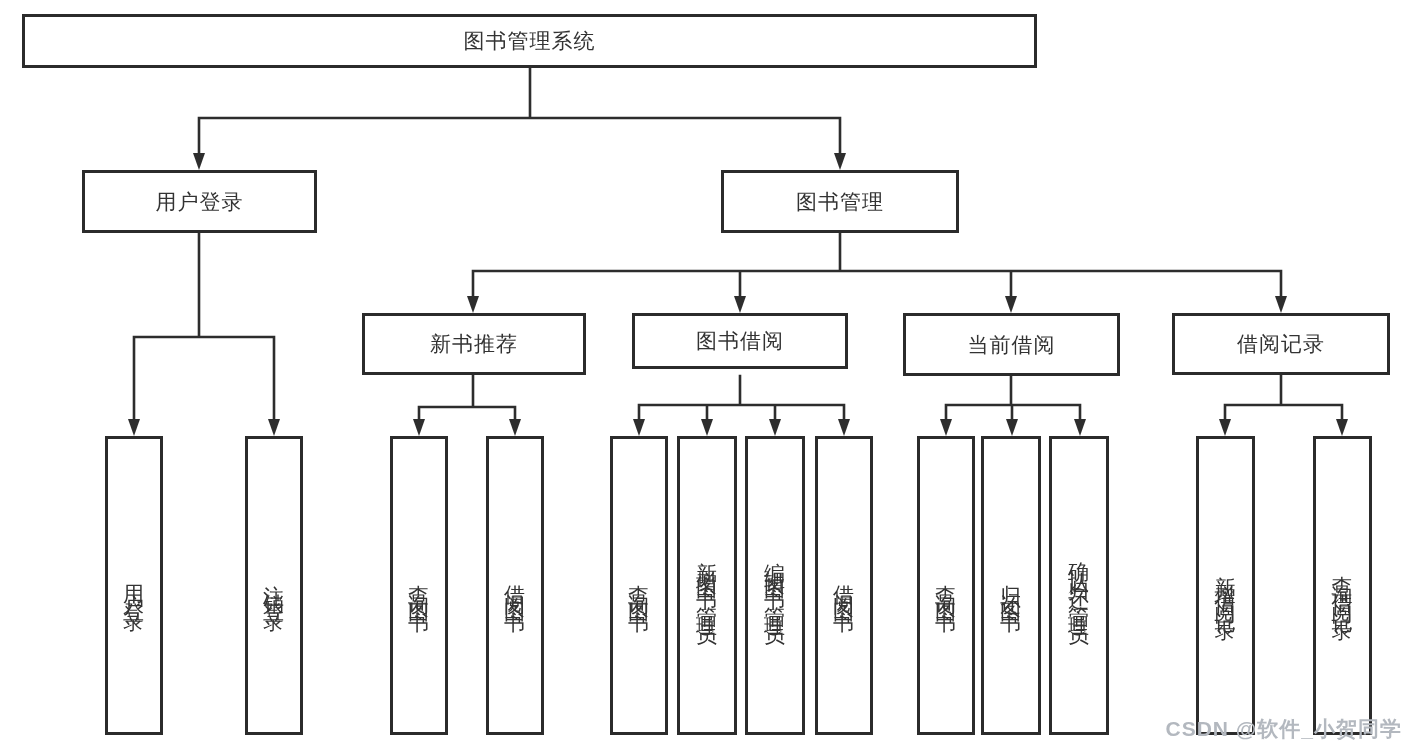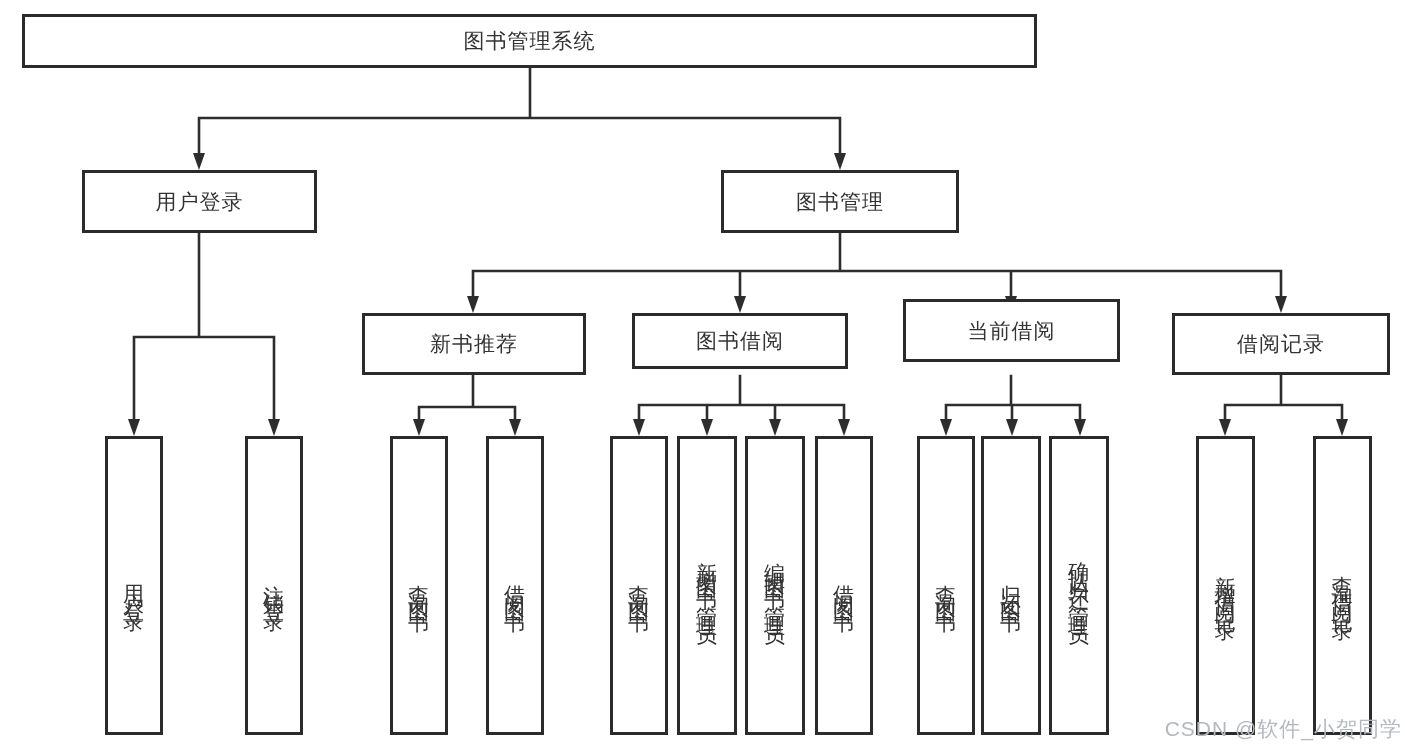--- a/index.html
+++ b/index.html
@@ -41,20 +41,21 @@
   }
   .watermark {
     position: absolute;
     right: 3px;
     bottom: 4px;
     font-size: 21px;
     color: #b3b8bf;
     letter-spacing: 1px;
     white-space: nowrap;
     z-index: 5;
+    font-weight: bold;
   }
 </style>
 </head>
 <body>
 
 <div class="stage">
 
   <svg class="connectors" viewBox="0 0 1405 747" xmlns="http://www.w3.org/2000/svg">
     <path d="M530 68 V118 M199 118 H840 M199 118 V155 M840 118 V155
              M199 233 V337 M134 337 H274 M134 337 V421 M274 337 V421
@@ -96,21 +97,21 @@
   <div class="node hbox" style="left:362px; top:313px; width:224px; height:62px">
     <span>新书推荐</span>
   </div>
 
   <div class="node hbox" style="left:721px; top:170px; width:238px; height:63px">
     <span>图书管理</span>
   </div>
   <div class="node hbox" style="left:632px; top:313px; width:216px; height:56px">
     <span>图书借阅</span>
   </div>
-  <div class="node hbox" style="left:903px; top:299px; width:217px; height:63px">
+  <div class="node hbox" style="left:903px; top:313px; width:217px; height:63px">
     <span>当前借阅</span>
   </div>
   <div class="node hbox" style="left:1172px; top:313px; width:218px; height:62px">
     <span>借阅记录</span>
   </div>
 
   <div class="node vbox" style="left:105px; top:436px; width:58px; height:299px">
     <span>用户登录</span>
   </div>
   <div class="node vbox" style="left:245px; top:436px; width:58px; height:299px">

